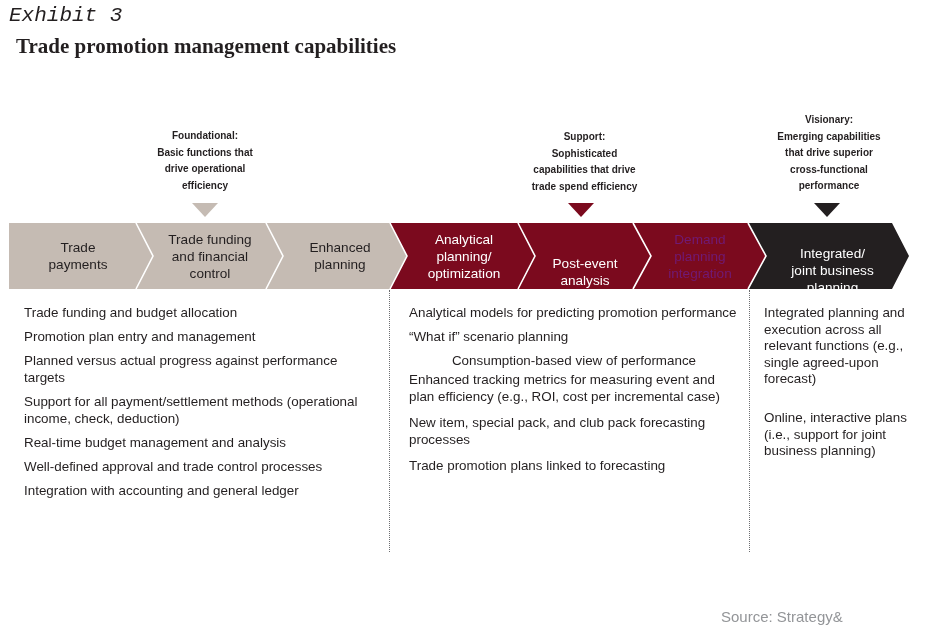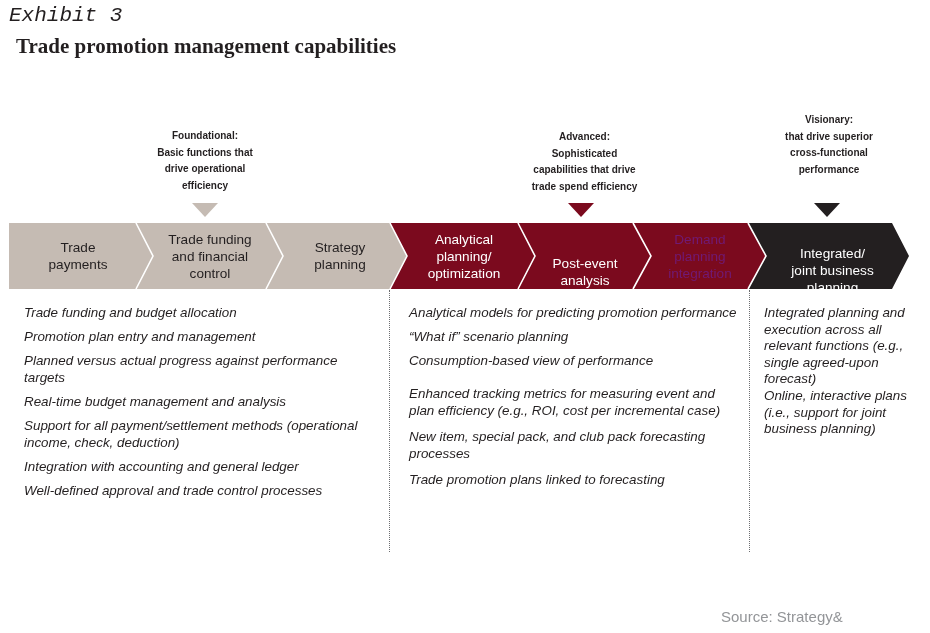--- a/index.html
+++ b/index.html
@@ -4,48 +4,49 @@
 <style>
   html, body { margin:0; padding:0; background:#ffffff; }
   body { width:930px; height:633px; position:relative; overflow:hidden; font-family:"Liberation Sans", sans-serif; color:#231f20; }
   .exhibit { position:absolute; left:9px; top:4px; font-family:Liberation Mono, monospace; font-style:italic; font-size:21px; color:#231f20; }
   .title { position:absolute; left:16px; top:34px; font-family:"Liberation Serif", serif; font-weight:bold; font-size:21px; color:#231f20; }
   .stage-label { position:absolute; text-align:center; font-weight:bold; font-size:10px; line-height:16.6px; color:#231f20; }
   .tri { position:absolute; width:0; height:0; border-left:13px solid transparent; border-right:13px solid transparent; border-top:14px solid #c5bbb3; }
   svg.chev { position:absolute; left:0; top:0; }
   .chev-label { position:absolute; text-align:center; font-size:13.6px; line-height:17px; display:flex; align-items:center; justify-content:center; }
   .col { position:absolute; font-size:13.4px; line-height:16.6px; color:#231f20; }
-  .col .item { margin-bottom:7.6px;font-style:italic; }
+  .col .item { margin-bottom:7.6px; }
   .dots { position:absolute; width:0; border-left:1.5px dotted #6d6e71; }
   .source { position:absolute; left:721px; top:608px; font-size:15px; color:#939598; }
 </style>
 </head>
 <body>
 
 <div class="exhibit">Exhibit 3</div>
 <div class="title">Trade promotion management capabilities</div>
 
 <div class="stage-label" style="left:120px; top:128px; width:170px;">
   <div>Foundational:</div>
   <div>Basic functions that</div>
   <div>drive operational</div>
   <div>efficiency</div>
 </div>
 <div class="tri" style="left:192px; top:203px; border-top-color:#c5bbb3;"></div>
 
 <div class="stage-label" style="left:497px; top:129px; width:175px;">
-  <div>Advanced:</div>
+  <div>Support:</div>
   <div>Sophisticated</div>
   <div>capabilities that drive</div>
   <div>trade spend efficiency</div>
 </div>
 <div class="tri" style="left:568px; top:203px; border-top-color:#7b0a1e;"></div>
 
 <div class="stage-label" style="left:748px; top:112px; width:162px;">
   <div>Visionary:</div>
+  <div>Emerging capabilities</div>
   <div>that drive superior</div>
   <div>cross-functional</div>
   <div>performance</div>
 </div>
 <div class="tri" style="left:814px; top:203px; border-top-color:#231f20;"></div>
 
 <svg class="chev" width="930" height="633">
   <polygon points="9,223 136,223 153,256 136,289 9,289" fill="#c5bbb3"></polygon>
   <polygon points="136,223 266,223 283,256 266,289 136,289 153,256" fill="#c5bbb3"></polygon>
   <polygon points="266,223 390,223 407,256 390,289 266,289 283,256" fill="#c5bbb3"></polygon>
@@ -71,21 +72,21 @@
 </div>
 <div class="chev-label" style="left:150px; top:223px; width:120px; height:66px; color:#231f20;">
   <div>
       <div>Trade funding</div>
       <div>and financial</div>
       <div>control</div>
     </div>
 </div>
 <div class="chev-label" style="left:280px; top:223px; width:120px; height:66px; color:#231f20;">
   <div>
-      <div>Strategy</div>
+      <div>Enhanced</div>
       <div>planning</div>
     </div>
 </div>
 <div class="chev-label" style="left:404px; top:223px; width:120px; height:66px; color:#ffffff;">
   <div>
       <div>Analytical</div>
       <div>planning/</div>
       <div>optimization</div>
     </div>
 </div>
@@ -110,33 +111,33 @@
     </div>
 </div>
 
 <div class="dots" style="left:389px; top:290px; height:262px;"></div>
 <div class="dots" style="left:749px; top:290px; height:262px;"></div>
 
 <div class="col" style="left:24px; top:305px; width:350px;">
   <div class="item">Trade funding and budget allocation</div>
   <div class="item">Promotion plan entry and management</div>
   <div class="item">Planned versus actual progress against performance targets</div>
+  <div class="item">Support for all payment/settlement methods (operational income, check, deduction)</div>
   <div class="item">Real-time budget management and analysis</div>
-  <div class="item">Support for all payment/settlement methods (operational income, check, deduction)</div>
+  <div class="item">Well-defined approval and trade control processes</div>
   <div class="item">Integration with accounting and general ledger</div>
-  <div class="item">Well-defined approval and trade control processes</div>
 </div>
 
 <div class="col" style="left:409px; top:305px; width:330px;">
   <div class="item">Analytical models for predicting promotion performance</div>
   <div class="item">“What if” scenario planning</div>
-  <div class="item" style="margin-bottom:16px;">Consumption-based view of performance</div>
+  <div class="item" style="margin-bottom:2px;text-align:center;">Consumption-based view of performance</div>
   <div class="item" style="margin-bottom:10px;">Enhanced tracking metrics for measuring event and plan efficiency (e.g., ROI, cost per incremental case)</div>
   <div class="item" style="margin-bottom:10px;">New item, special pack, and club pack forecasting processes</div>
   <div class="item">Trade promotion plans linked to forecasting</div>
 </div>
 
 <div class="col" style="left:764px; top:305px; width:156px;">
-  <div class="item" style="margin-bottom:0;">Integrated planning and execution across all relevant functions (e.g., single agreed-upon forecast)</div>
+  <div class="item" style="margin-bottom:22px;">Integrated planning and execution across all relevant functions (e.g., single agreed-upon forecast)</div>
   <div class="item">Online, interactive plans (i.e., support for joint business planning)</div>
 </div>
 
 <div class="source">Source: Strategy&amp;</div>
 
 </body></html>

